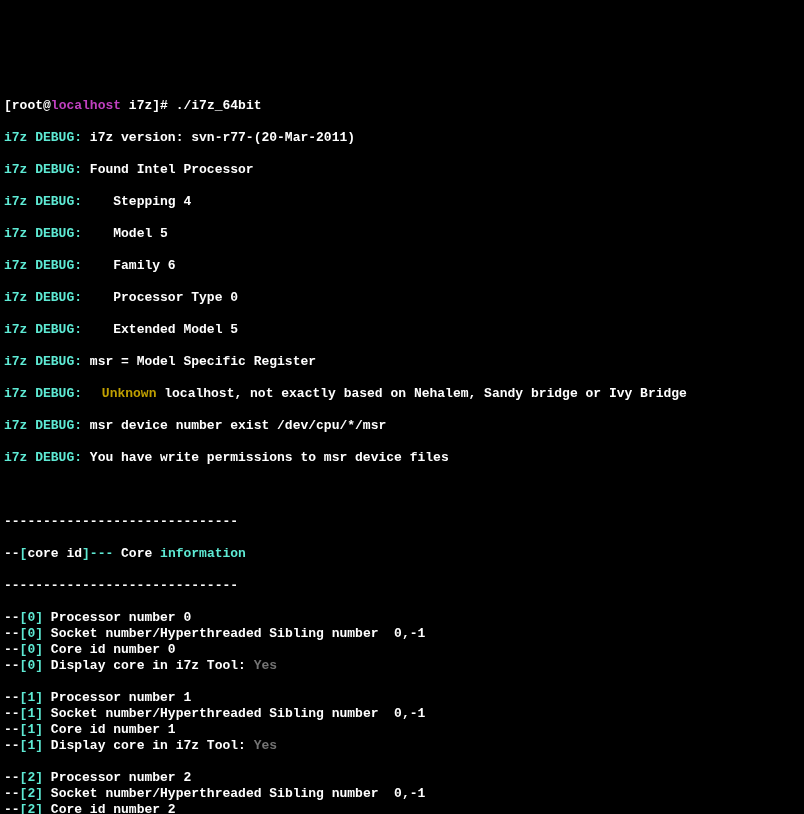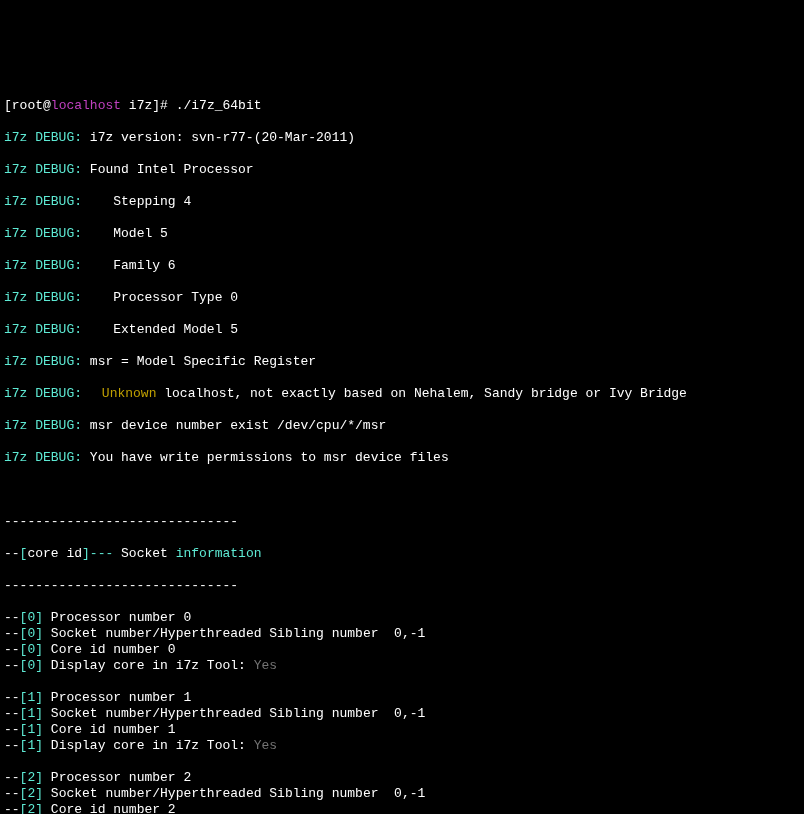--- a/index.html
+++ b/index.html
@@ -14,21 +14,21 @@
     height: 814px;
     overflow: hidden;
     white-space: pre;
   }
   .white   { color: #ffffff; }
   .cyan    { color: #5eead4; }
   .yellow  { color: #c0a000; margin-left: 12px; }
   .magenta { color: #c040c0; }
   .green   { color: #737373; }
   .term { padding: 2px 4px; }
-  .line { display: block; }
+  .line { display: block; font-weight: bold; }
 </style>
 </head>
 <body>
 
 
 
 <div class="term">
 <span class="line"><span class="white">[</span><span class="white">root</span><span class="white">@</span><span class="magenta">localhost</span><span class="white"> i7z</span><span class="white">]# </span><span class="white">./i7z_64bit</span></span>
 <span class="line"><span class="cyan">i7z DEBUG: </span><span class="white">i7z version: svn-r77-(20-Mar-2011)</span></span>
 <span class="line"><span class="cyan">i7z DEBUG: </span><span class="white">Found Intel Processor</span></span>
@@ -36,19 +36,19 @@
 <span class="line"><span class="cyan">i7z DEBUG: </span><span class="white">   Model 5</span></span>
 <span class="line"><span class="cyan">i7z DEBUG: </span><span class="white">   Family 6</span></span>
 <span class="line"><span class="cyan">i7z DEBUG: </span><span class="white">   Processor Type 0</span></span>
 <span class="line"><span class="cyan">i7z DEBUG: </span><span class="white">   Extended Model 5</span></span>
 <span class="line"><span class="cyan">i7z DEBUG: </span><span class="white">msr = Model Specific Register</span></span>
 <span class="line"><span class="cyan">i7z DEBUG: </span><span class="yellow">Unknown</span><span class="white"> localhost, not exactly based on Nehalem, Sandy bridge or Ivy Bridge</span></span>
 <span class="line"><span class="cyan">i7z DEBUG: </span><span class="white">msr device number exist /dev/cpu/*/msr</span></span>
 <span class="line"><span class="cyan">i7z DEBUG: </span><span class="white">You have write permissions to msr device files</span></span>
 <span class="line white"> </span>
 <span class="line white">------------------------------</span>
-<span class="line"><span class="white">--</span><span class="cyan">[</span><span class="white">core id</span><span class="cyan">]</span><span class="cyan">--- </span><span class="white">Socket </span><span class="cyan">information</span></span>
+<span class="line"><span class="white">--</span><span class="cyan">[</span><span class="white">core id</span><span class="cyan">]</span><span class="cyan">--- </span><span class="white">Core </span><span class="cyan">information</span></span>
 <span class="line white">------------------------------</span>
 <div id="core-blocks"><span class="line"><span class="white">--</span><span class="cyan">[</span><span class="cyan">0</span><span class="cyan">] </span><span class="white">Processor number 0</span></span><span class="line"><span class="white">--</span><span class="cyan">[</span><span class="cyan">0</span><span class="cyan">] </span><span class="white">Socket number/Hyperthreaded Sibling number  0,-1</span></span><span class="line"><span class="white">--</span><span class="cyan">[</span><span class="cyan">0</span><span class="cyan">] </span><span class="white">Core id number 0</span></span><span class="line"><span class="white">--</span><span class="cyan">[</span><span class="cyan">0</span><span class="cyan">] </span><span class="white">Display core in i7z Tool: </span><span class="green">Yes</span></span><span class="line white"> </span><span class="line"><span class="white">--</span><span class="cyan">[</span><span class="cyan">1</span><span class="cyan">] </span><span class="white">Processor number 1</span></span><span class="line"><span class="white">--</span><span class="cyan">[</span><span class="cyan">1</span><span class="cyan">] </span><span class="white">Socket number/Hyperthreaded Sibling number  0,-1</span></span><span class="line"><span class="white">--</span><span class="cyan">[</span><span class="cyan">1</span><span class="cyan">] </span><span class="white">Core id number 1</span></span><span class="line"><span class="white">--</span><span class="cyan">[</span><span class="cyan">1</span><span class="cyan">] </span><span class="white">Display core in i7z Tool: </span><span class="green">Yes</span></span><span class="line white"> </span><span class="line"><span class="white">--</span><span class="cyan">[</span><span class="cyan">2</span><span class="cyan">] </span><span class="white">Processor number 2</span></span><span class="line"><span class="white">--</span><span class="cyan">[</span><span class="cyan">2</span><span class="cyan">] </span><span class="white">Socket number/Hyperthreaded Sibling number  0,-1</span></span><span class="line"><span class="white">--</span><span class="cyan">[</span><span class="cyan">2</span><span class="cyan">] </span><span class="white">Core id number 2</span></span></div>
 </div>
 
 
 
 
 </body></html>

